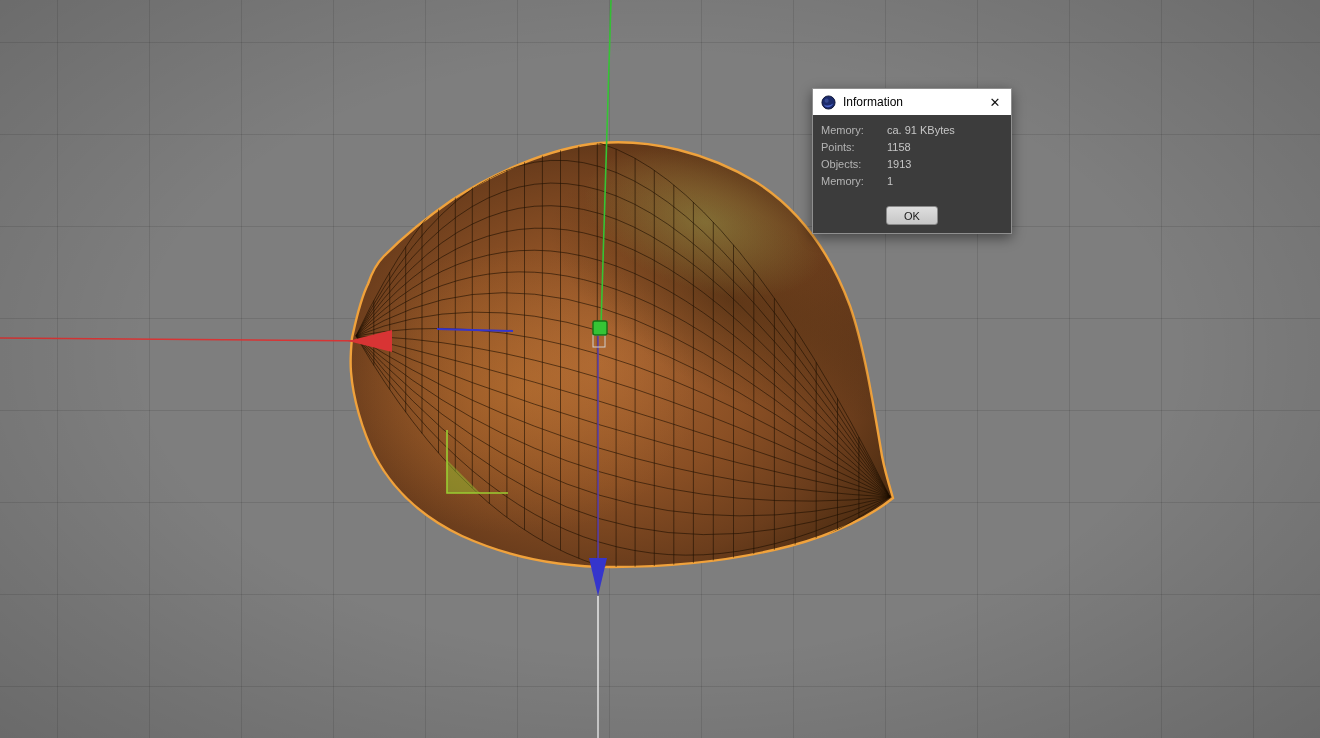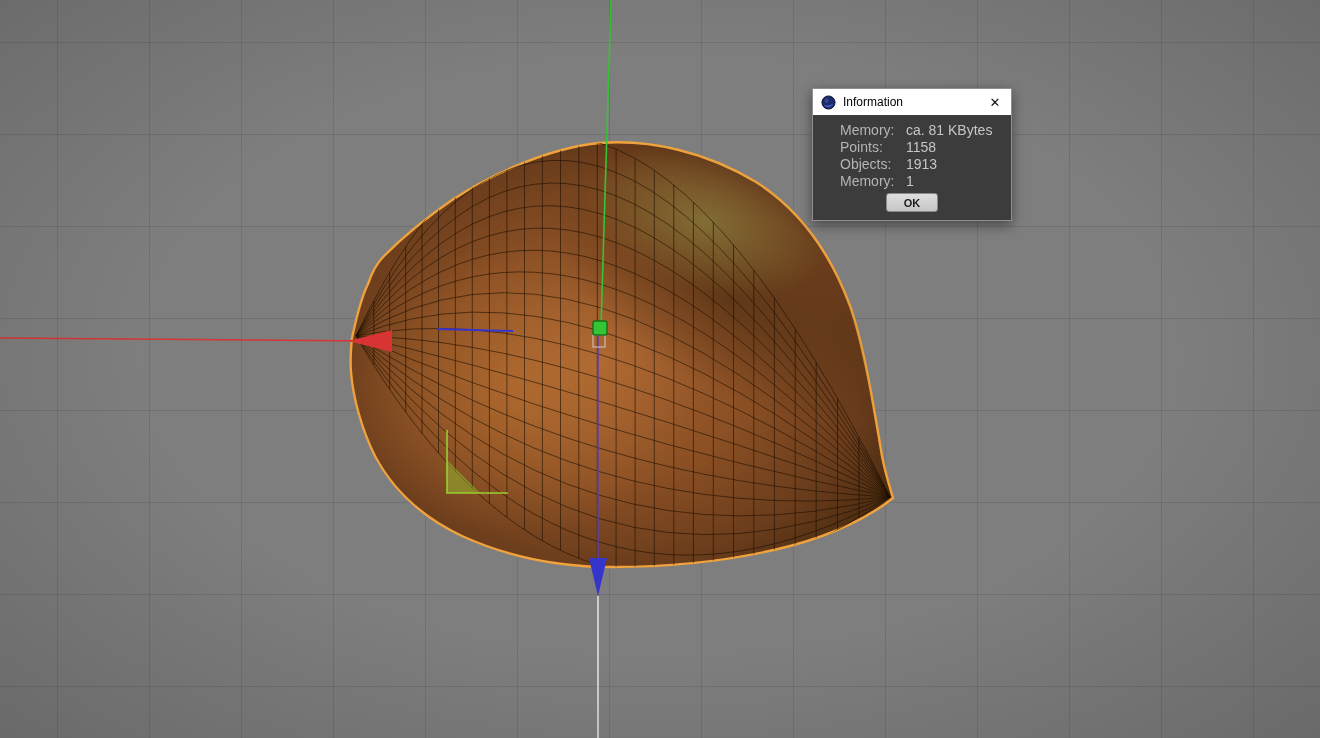--- a/index.html
+++ b/index.html
@@ -16,24 +16,24 @@
   svg.scene{position:absolute;left:0;top:0;}
   
   .dialog{position:absolute;left:812px;top:88px;width:200px;
     box-shadow:0 4px 12px rgba(0,0,0,0.45);border:1px solid #8f8f8f;box-sizing:border-box;}
   .dialog-titlebar{height:26px;background:#ffffff;display:flex;align-items:center;
     padding:0 8px;gap:7px;}
   .dialog-title{font-size:12px;color:#000;flex:1;}
   .dialog-close{width:16px;height:16px;display:flex;align-items:center;justify-content:center;
     font-size:13px;color:#111;cursor:pointer;line-height:1;}
   .dialog-body{background:#3c3c3c;padding:7px 6px 8px 6px;}
-  .dlg-row{display:flex;font-size:14px;line-height:17px;margin-left:19px;}
+  .dlg-row{display:flex;font-size:11px;line-height:17px;}
   .dlg-label{width:66px;color:#b4b4b4;padding-left:2px;}
   .dlg-value{color:#c6c6c6;}
-  .dlg-btn-row{display:flex;justify-content:center;margin-top:3px;font-weight:bold;}
+  .dlg-btn-row{display:flex;justify-content:center;margin-top:16px;}
   .ok-button{min-width:34px;height:17px;background:linear-gradient(#dedede,#c6c6c6);
     border:1px solid #8a8a8a;border-radius:3px;font-size:11px;color:#1a1a1a;
     display:flex;align-items:center;justify-content:center;padding:0 8px;cursor:pointer;}
   .c4d-icon{width:15px;height:15px;display:block;}
 </style>
 </head>
 <body>
 
 <div class="viewport">
   <svg class="scene" width="1320" height="738" viewBox="0 0 1320 738">
@@ -109,21 +109,21 @@
       <circle cx="8" cy="8" r="7" fill="#1b2a6b" stroke="#0d1438" stroke-width="1"></circle>
       <path d="M 3 10 Q 8 13 13 9 Q 11 13 7 13 Q 4 12.5 3 10 Z" fill="#4a63c8"></path>
       <circle cx="6" cy="6" r="2.2" fill="#34478f"></circle>
     </svg>
     <span class="dialog-title">Information</span>
     <span class="dialog-close">✕</span>
   </div>
   <div class="dialog-body">
     <div class="dlg-row">
       <span class="dlg-label">Memory:</span>
-      <span class="dlg-value">ca. 81 KBytes</span>
+      <span class="dlg-value">ca. 91 KBytes</span>
     </div>
     <div class="dlg-row">
       <span class="dlg-label">Points:</span>
       <span class="dlg-value">1158</span>
     </div>
     <div class="dlg-row">
       <span class="dlg-label">Objects:</span>
       <span class="dlg-value">1913</span>
     </div>
     <div class="dlg-row">

